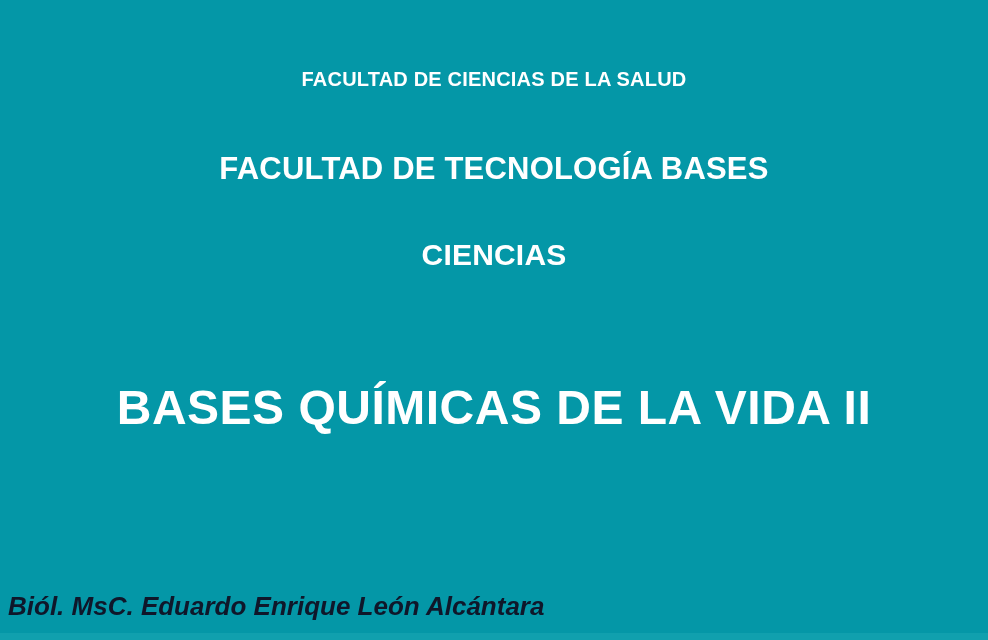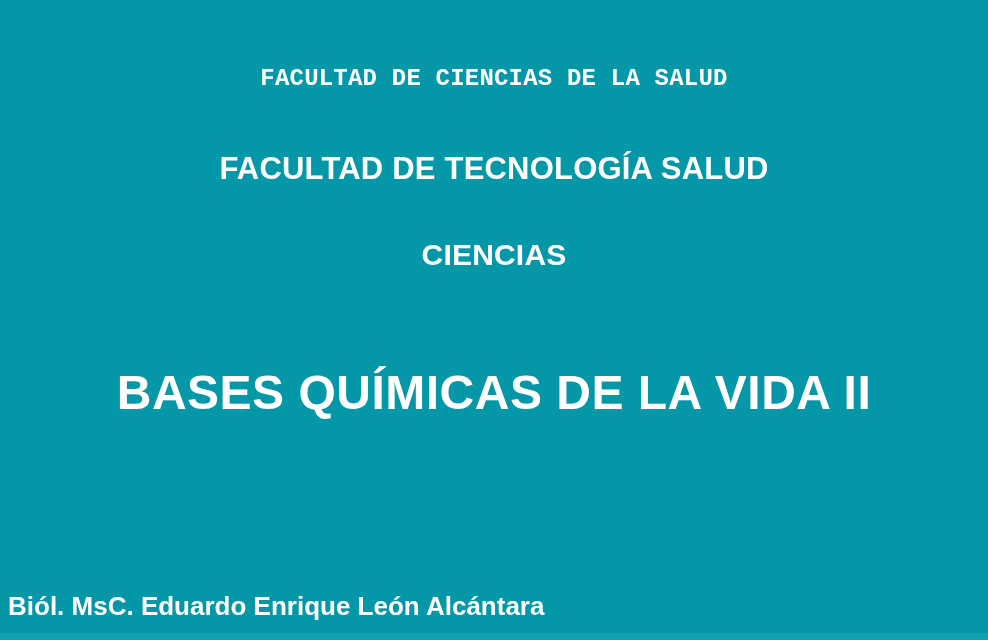--- a/index.html
+++ b/index.html
@@ -38,64 +38,64 @@
     right: 0;
     text-align: center;
     color: #ffffff;
     font-weight: bold;
     white-space: nowrap;
     letter-spacing: 0.2px;
   }
 
   #line-faculty-health {
     top: 60px;
-    font-size: 24px;
+    font-size: 20px;
     line-height: 38px;
-    font-family: Liberation Mono, monospace;
   }
 
   #line-faculty-medtech {
     top: 150px;
     font-size: 31px;
     line-height: 38px;
   }
 
   #line-course-biology {
     top: 237px;
     font-size: 30px;
     line-height: 36px;
   }
 
   #line-main-title {
-    top: 365px;
+    top: 380px;
     font-size: 48px;
     line-height: 56px;
     letter-spacing: 0.5px;
   }
 
   #line-author {
     position: absolute;
     left: 8px;
     bottom: 18px;
-    color: #ffffff;
+    color: #0f172a;
     font-weight: bold;
     font-size: 26px;
     line-height: 32px;
     white-space: nowrap;
     text-align: left;
+    font-style: italic;
   }
 </style>
 </head>
 <body>
 
 <div id="slide">
 
   <div class="centered-line" id="line-faculty-health">FACULTAD DE CIENCIAS DE LA SALUD</div>
 
-  <div class="centered-line" id="line-faculty-medtech">FACULTAD DE TECNOLOGÍA SALUD</div>
+  <div class="centered-line" id="line-faculty-medtech">FACULTAD DE TECNOLOGÍA BASES</div>
 
   <div class="centered-line" id="line-course-biology">CIENCIAS</div>
 
   <div class="centered-line" id="line-main-title">BASES QUÍMICAS DE LA VIDA II</div>
 
   <div id="line-author">Biól. MsC. Eduardo Enrique León Alcántara</div>
 
   <div id="bottom-band"></div>
 
 </div>

